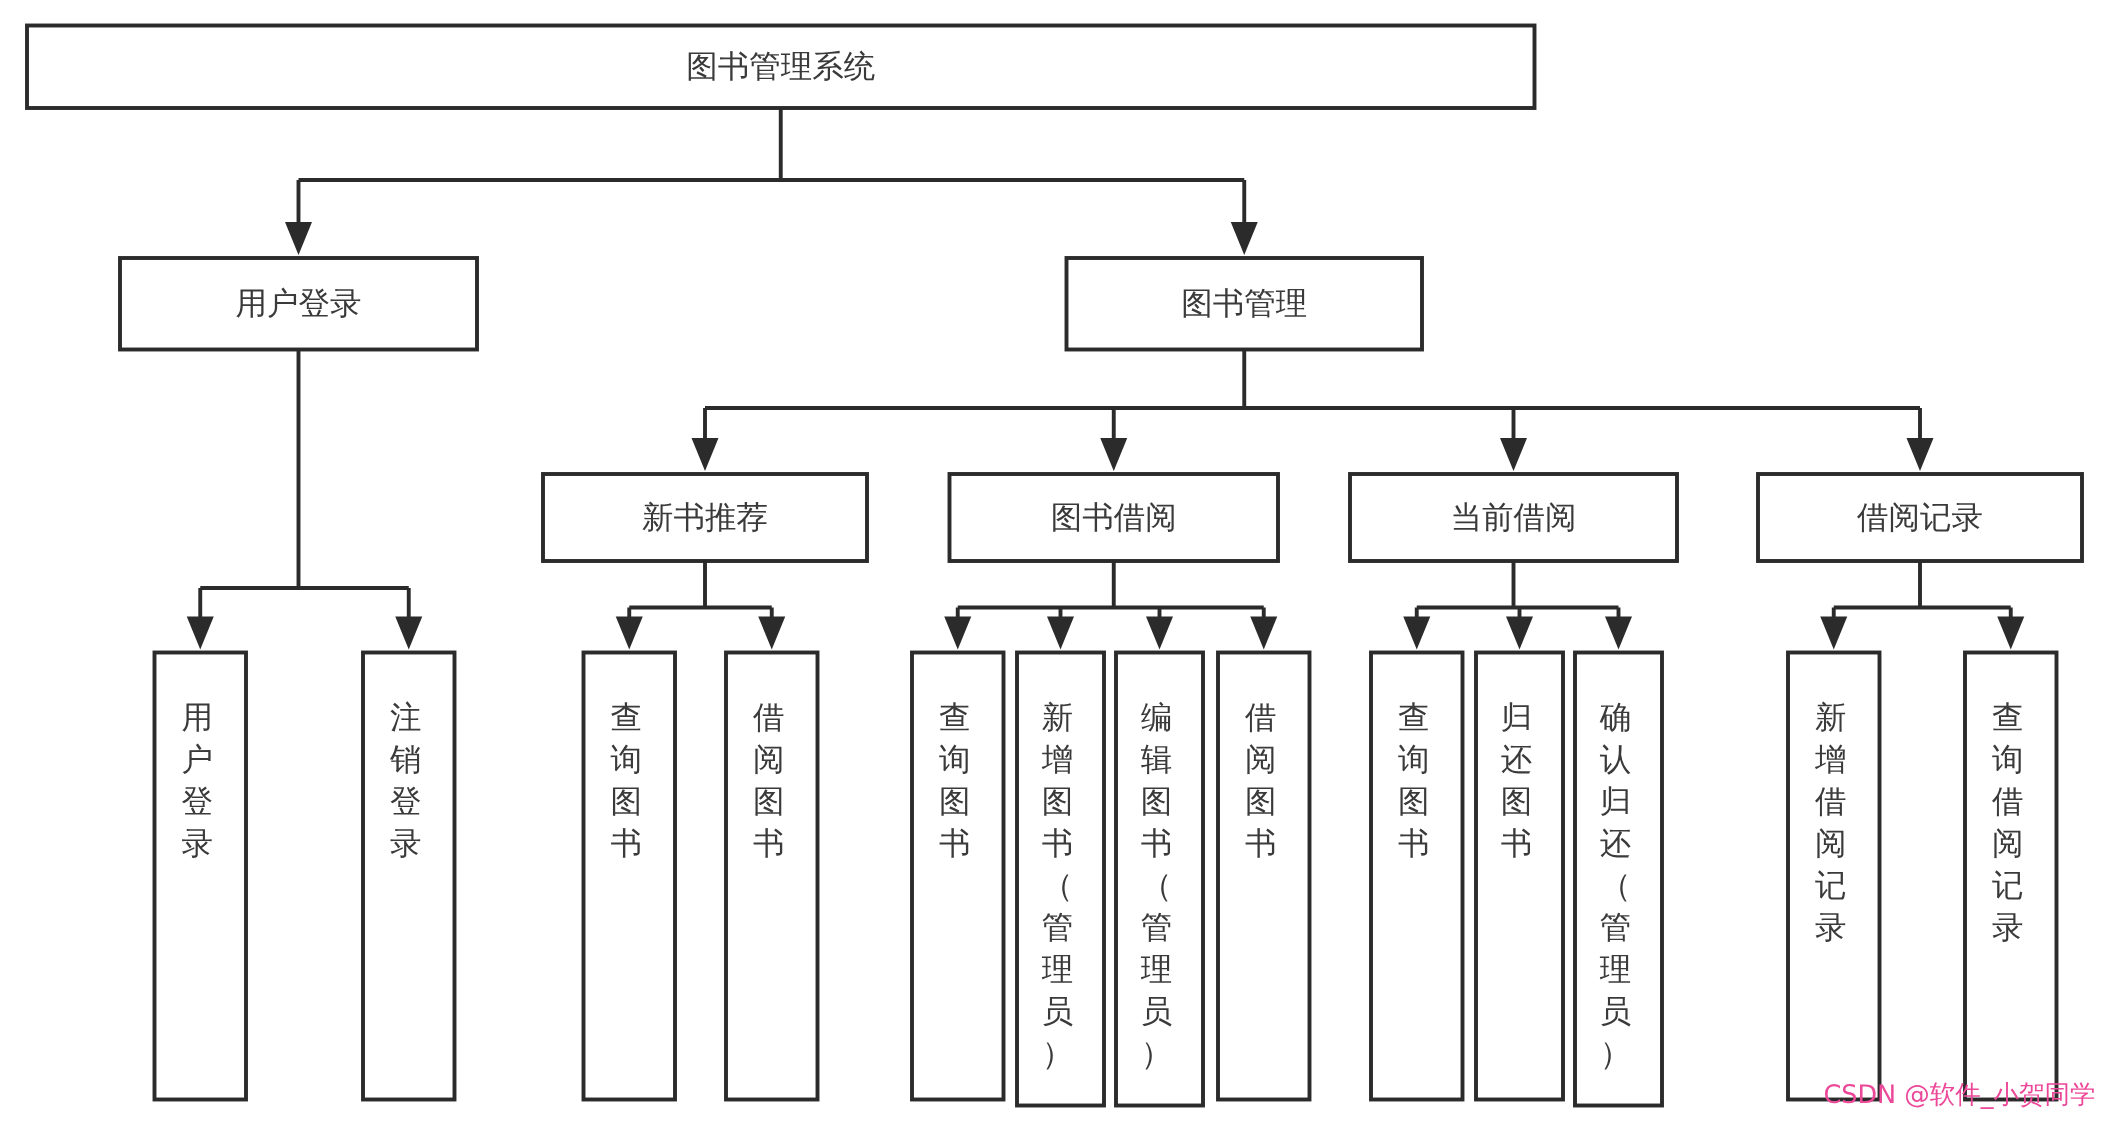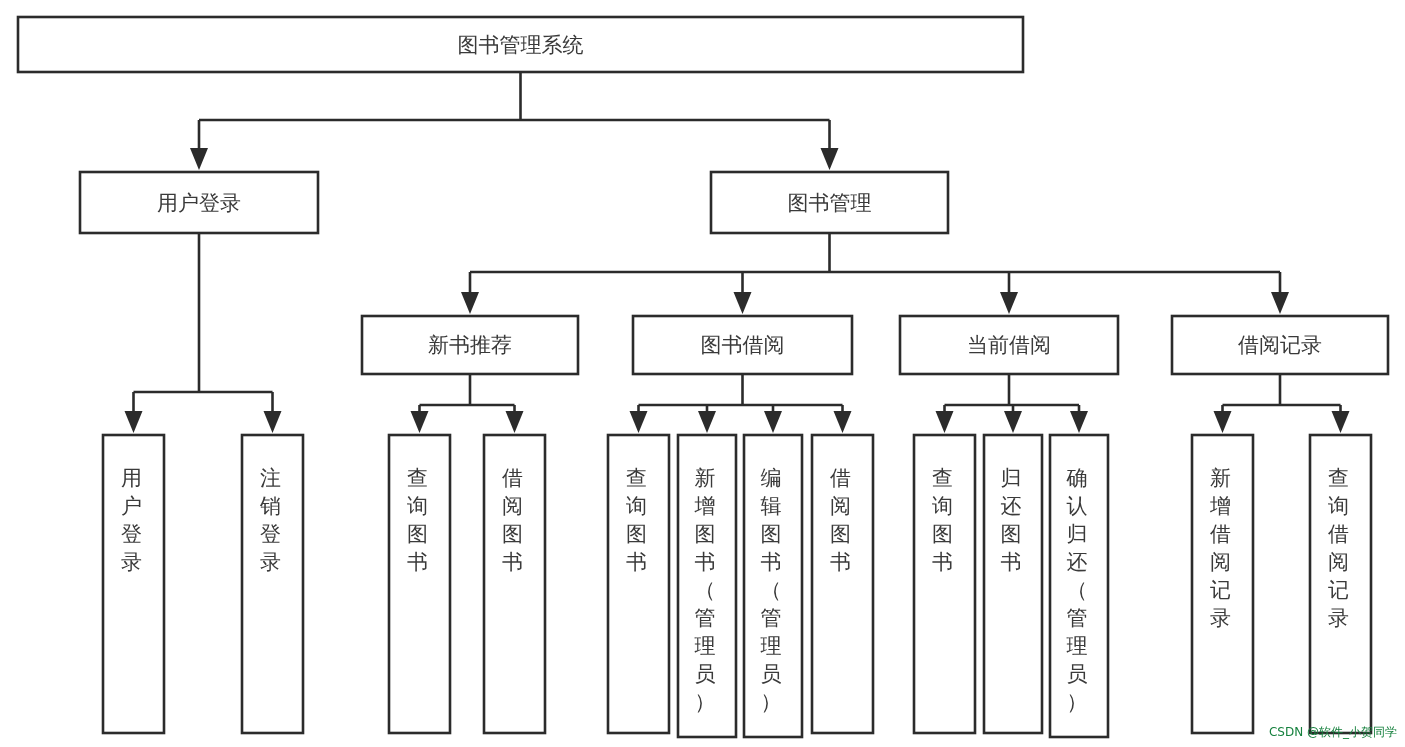--- a/index.html
+++ b/index.html
@@ -17,21 +17,21 @@
     fill:#3a3a3a;font-size:21px;dominant-baseline:middle;text-anchor:middle;
   }
   .leaf-label{
     font-family:"DejaVu Sans","Liberation Sans",sans-serif;
     fill:#3a3a3a;font-size:21px;letter-spacing:4px;
     text-anchor:middle;
   }
   .watermark{
     position:absolute;right:8px;bottom:6px;
     font-family:"DejaVu Sans","Liberation Sans",sans-serif;
-    font-size:12px;color:#15803d;white-space:nowrap;
+    font-size:17px;color:#ec4899;white-space:nowrap;
     pointer-events:none;
   }
 </style>
 </head>
 <body>
 
 <svg id="diagram" viewBox="0 0 1405 747">
   <g id="connectors">
       <line x1="520.5" y1="72" x2="520.5" y2="120" class="conn"></line>
       <line x1="199" y1="120" x2="829.5" y2="120" class="conn"></line>

